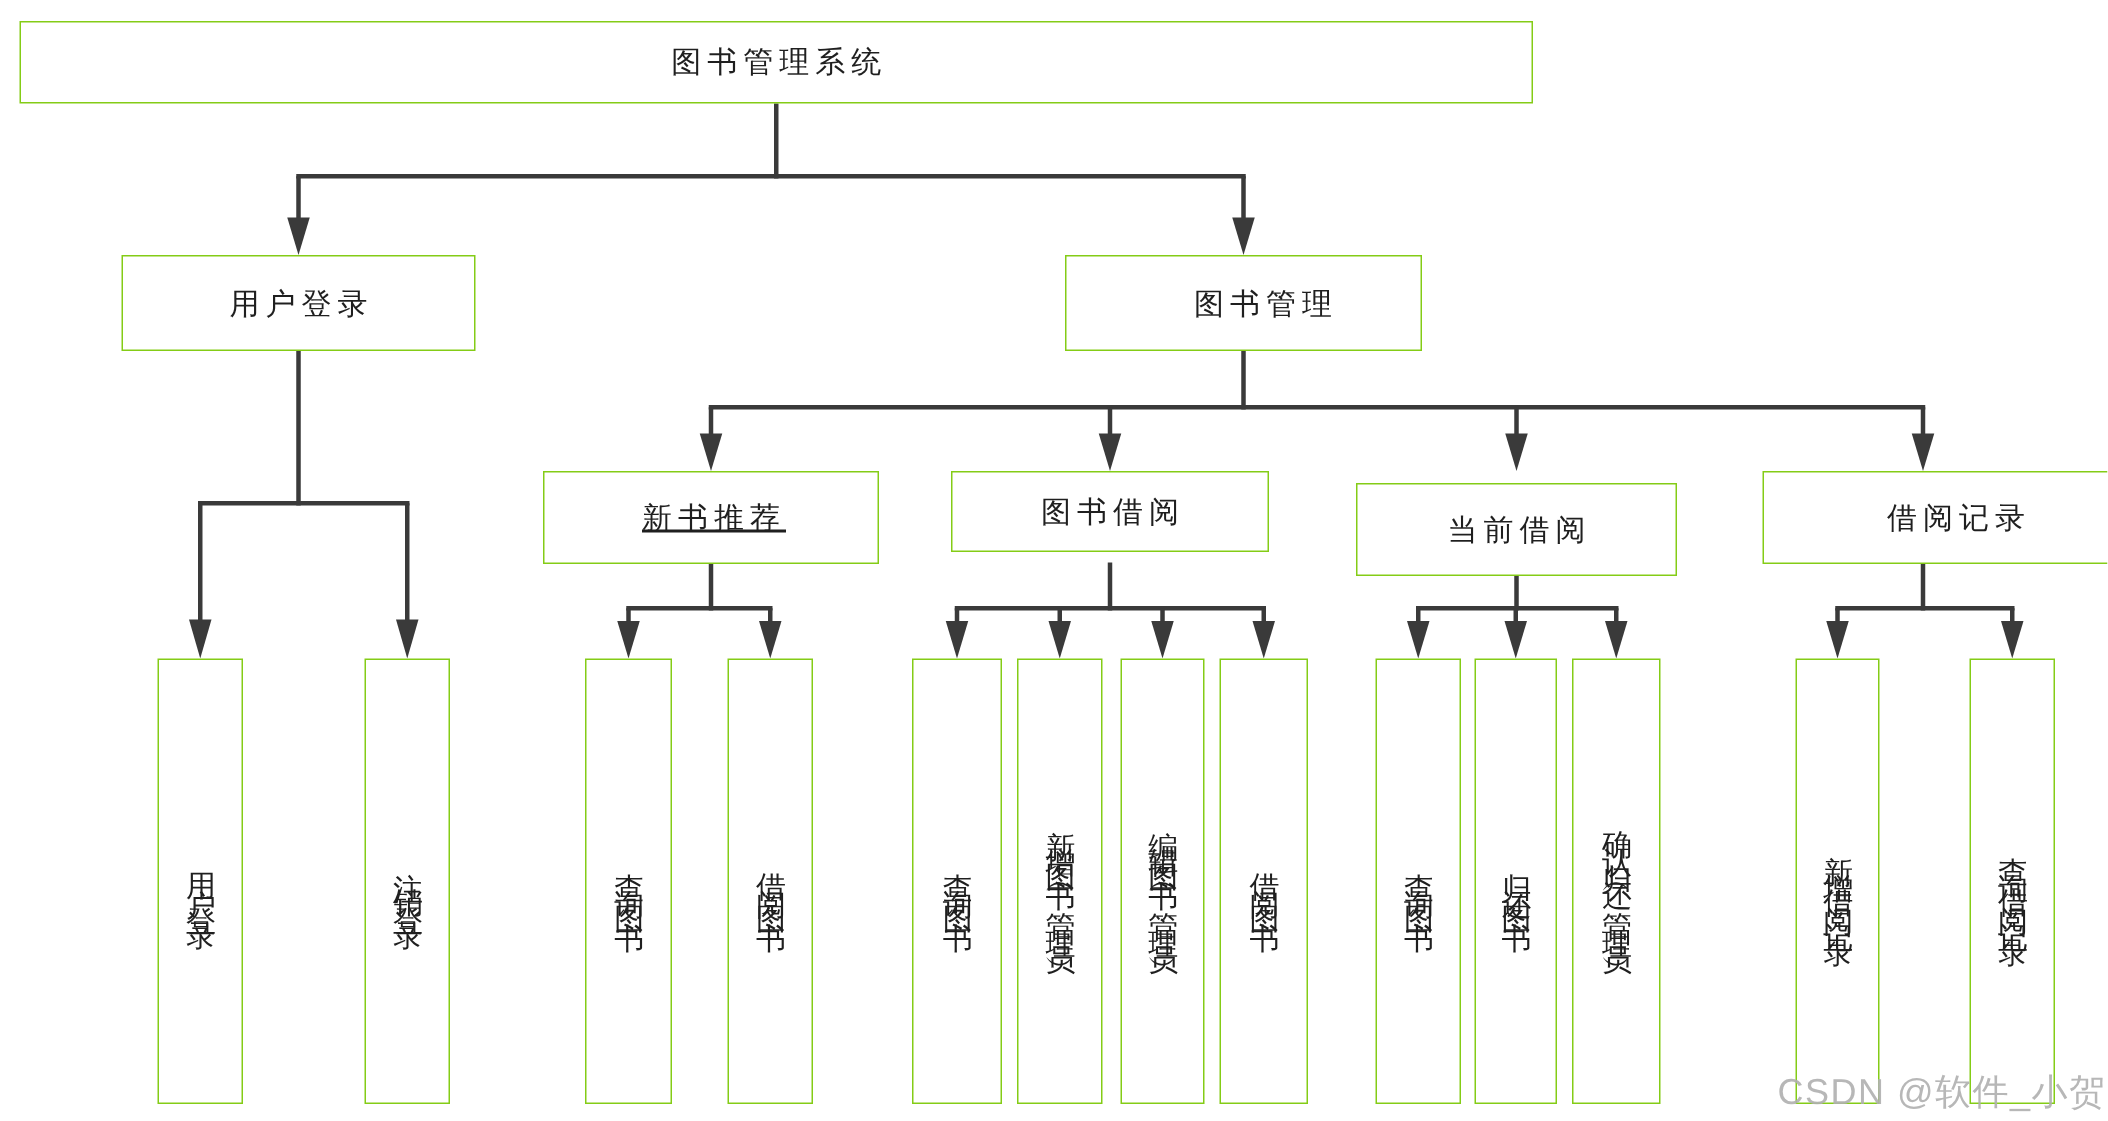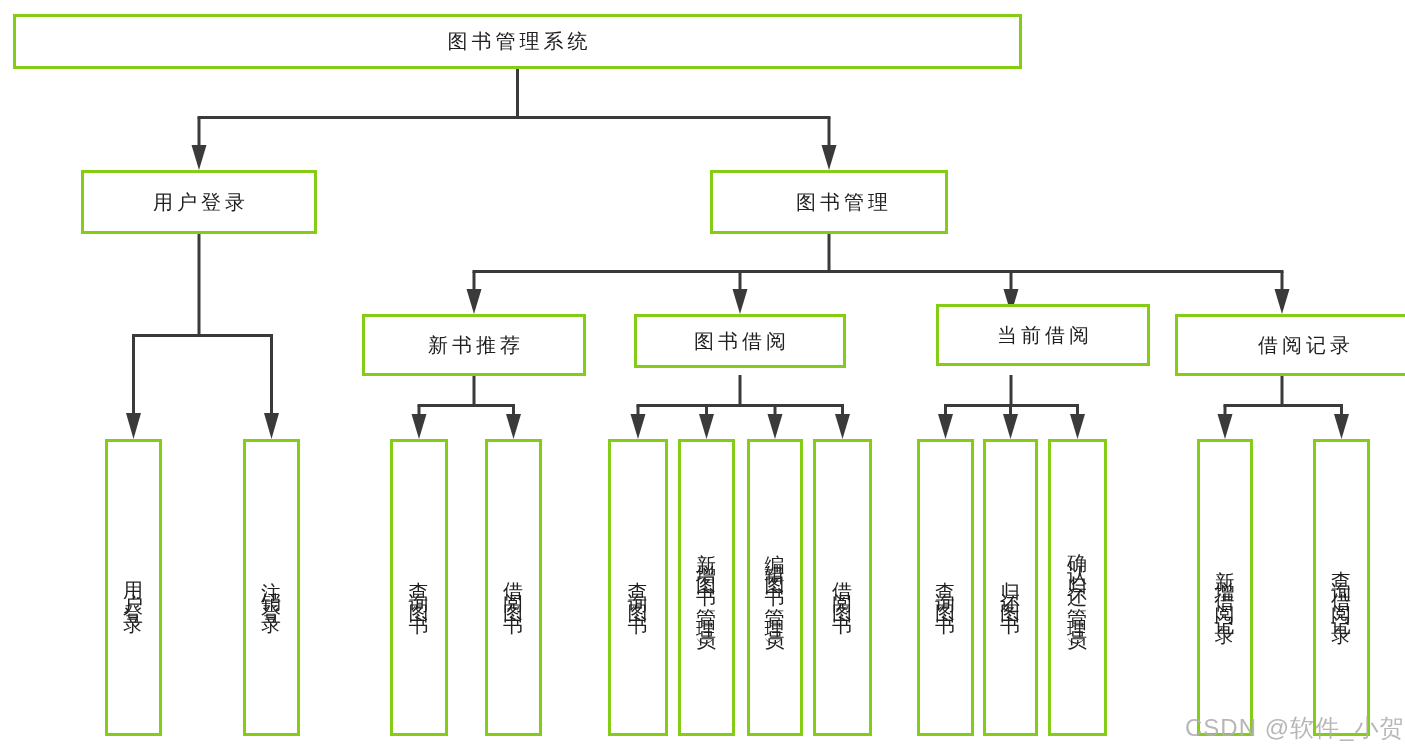--- a/index.html
+++ b/index.html
@@ -2,35 +2,35 @@
 <html><head>
 <meta charset="utf-8">
 <style>
   html,body { margin:0; padding:0; background:#ffffff; }
   .canvas {
     position:relative; width:1405px; height:747px; background:#ffffff;
     font-family:"Liberation Sans","DejaVu Sans",sans-serif; overflow:hidden;
   }
   .connectors { position:absolute; left:0; top:0; width:1405px; height:747px; pointer-events:none; }
   .node {
-    position:absolute; box-sizing:border-box; border:3px solid #84cc16; background:#ffffff;
+    position:absolute; box-sizing:border-box; border:1px solid #84cc16; background:#ffffff;
     display:flex; align-items:center; justify-content:center; color:#1f1f1f;
   }
   .h-label { font-size:20px; letter-spacing:4px; text-indent:4px; white-space:nowrap; }
   .v-label {
     writing-mode:vertical-rl; text-orientation:mixed;
     font-size:20px; line-height:20px; letter-spacing:11px; white-space:nowrap;
   }
   
   .n-root  { left:13px;  top:14px;  width:1009px; height:55px; }
   .n-l2a   { left:81px;  top:170px; width:236px;  height:64px; }
   .n-l2b   { left:710px; top:170px; width:238px;  height:64px;padding-left:26px; }
-  .n-l3a   { left:362px; top:314px; width:224px;  height:62px; }
+  .n-l3a   { left:362px; top:314px; width:224px;  height:62px;text-decoration:underline; }
   .n-l3b   { left:634px; top:314px; width:212px;  height:54px; }
-  .n-l3c   { left:904px; top:304px; width:214px;  height:62px;margin-left:32px; }
+  .n-l3c   { left:904px; top:322px; width:214px;  height:62px; }
   .n-l3d   { left:1175px;top:314px; width:258px;  height:62px; }
   .leaf    { top:439px; height:297px; }
   .n-f1  { left:105px;  width:57px; }
   .n-f2  { left:243px;  width:57px; }
   .n-f3  { left:390px;  width:58px; }
   .n-f4  { left:485px;  width:57px; }
   .n-f5  { left:608px;  width:60px; }
   .n-f6  { left:678px;  width:57px; }
   .n-f7  { left:747px;  width:56px; }
   .n-f8  { left:813px;  width:59px; }

